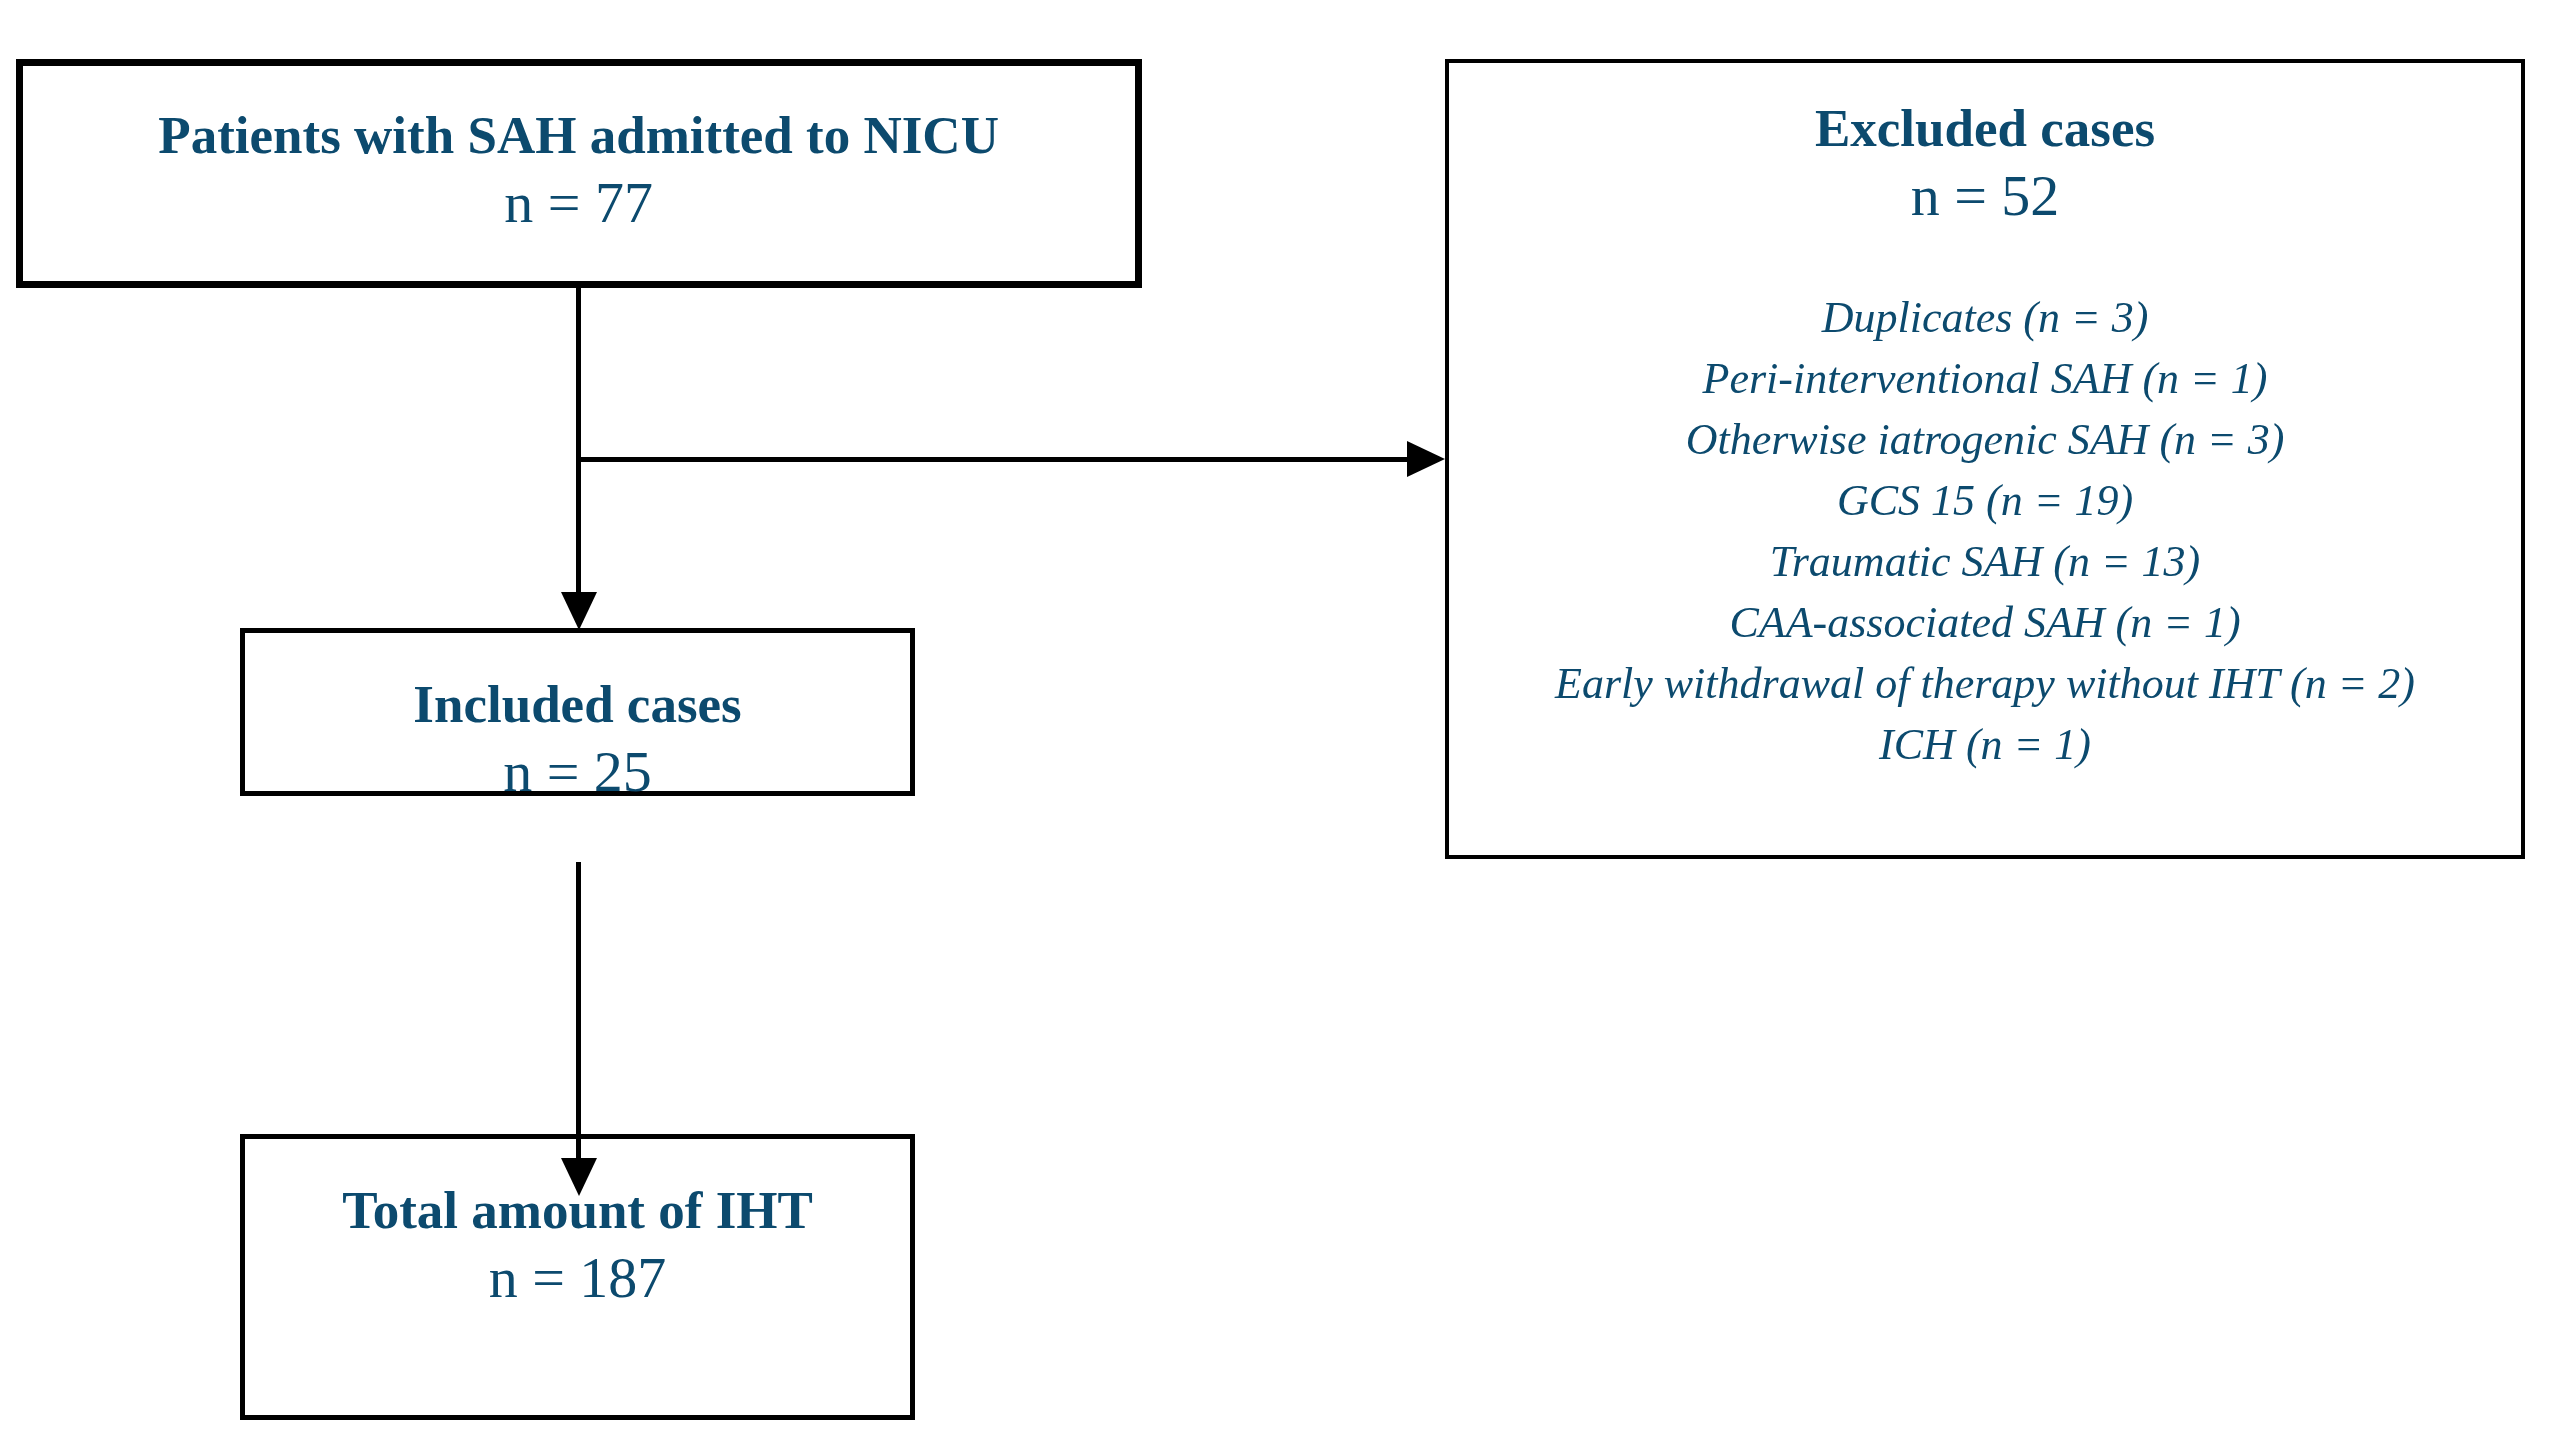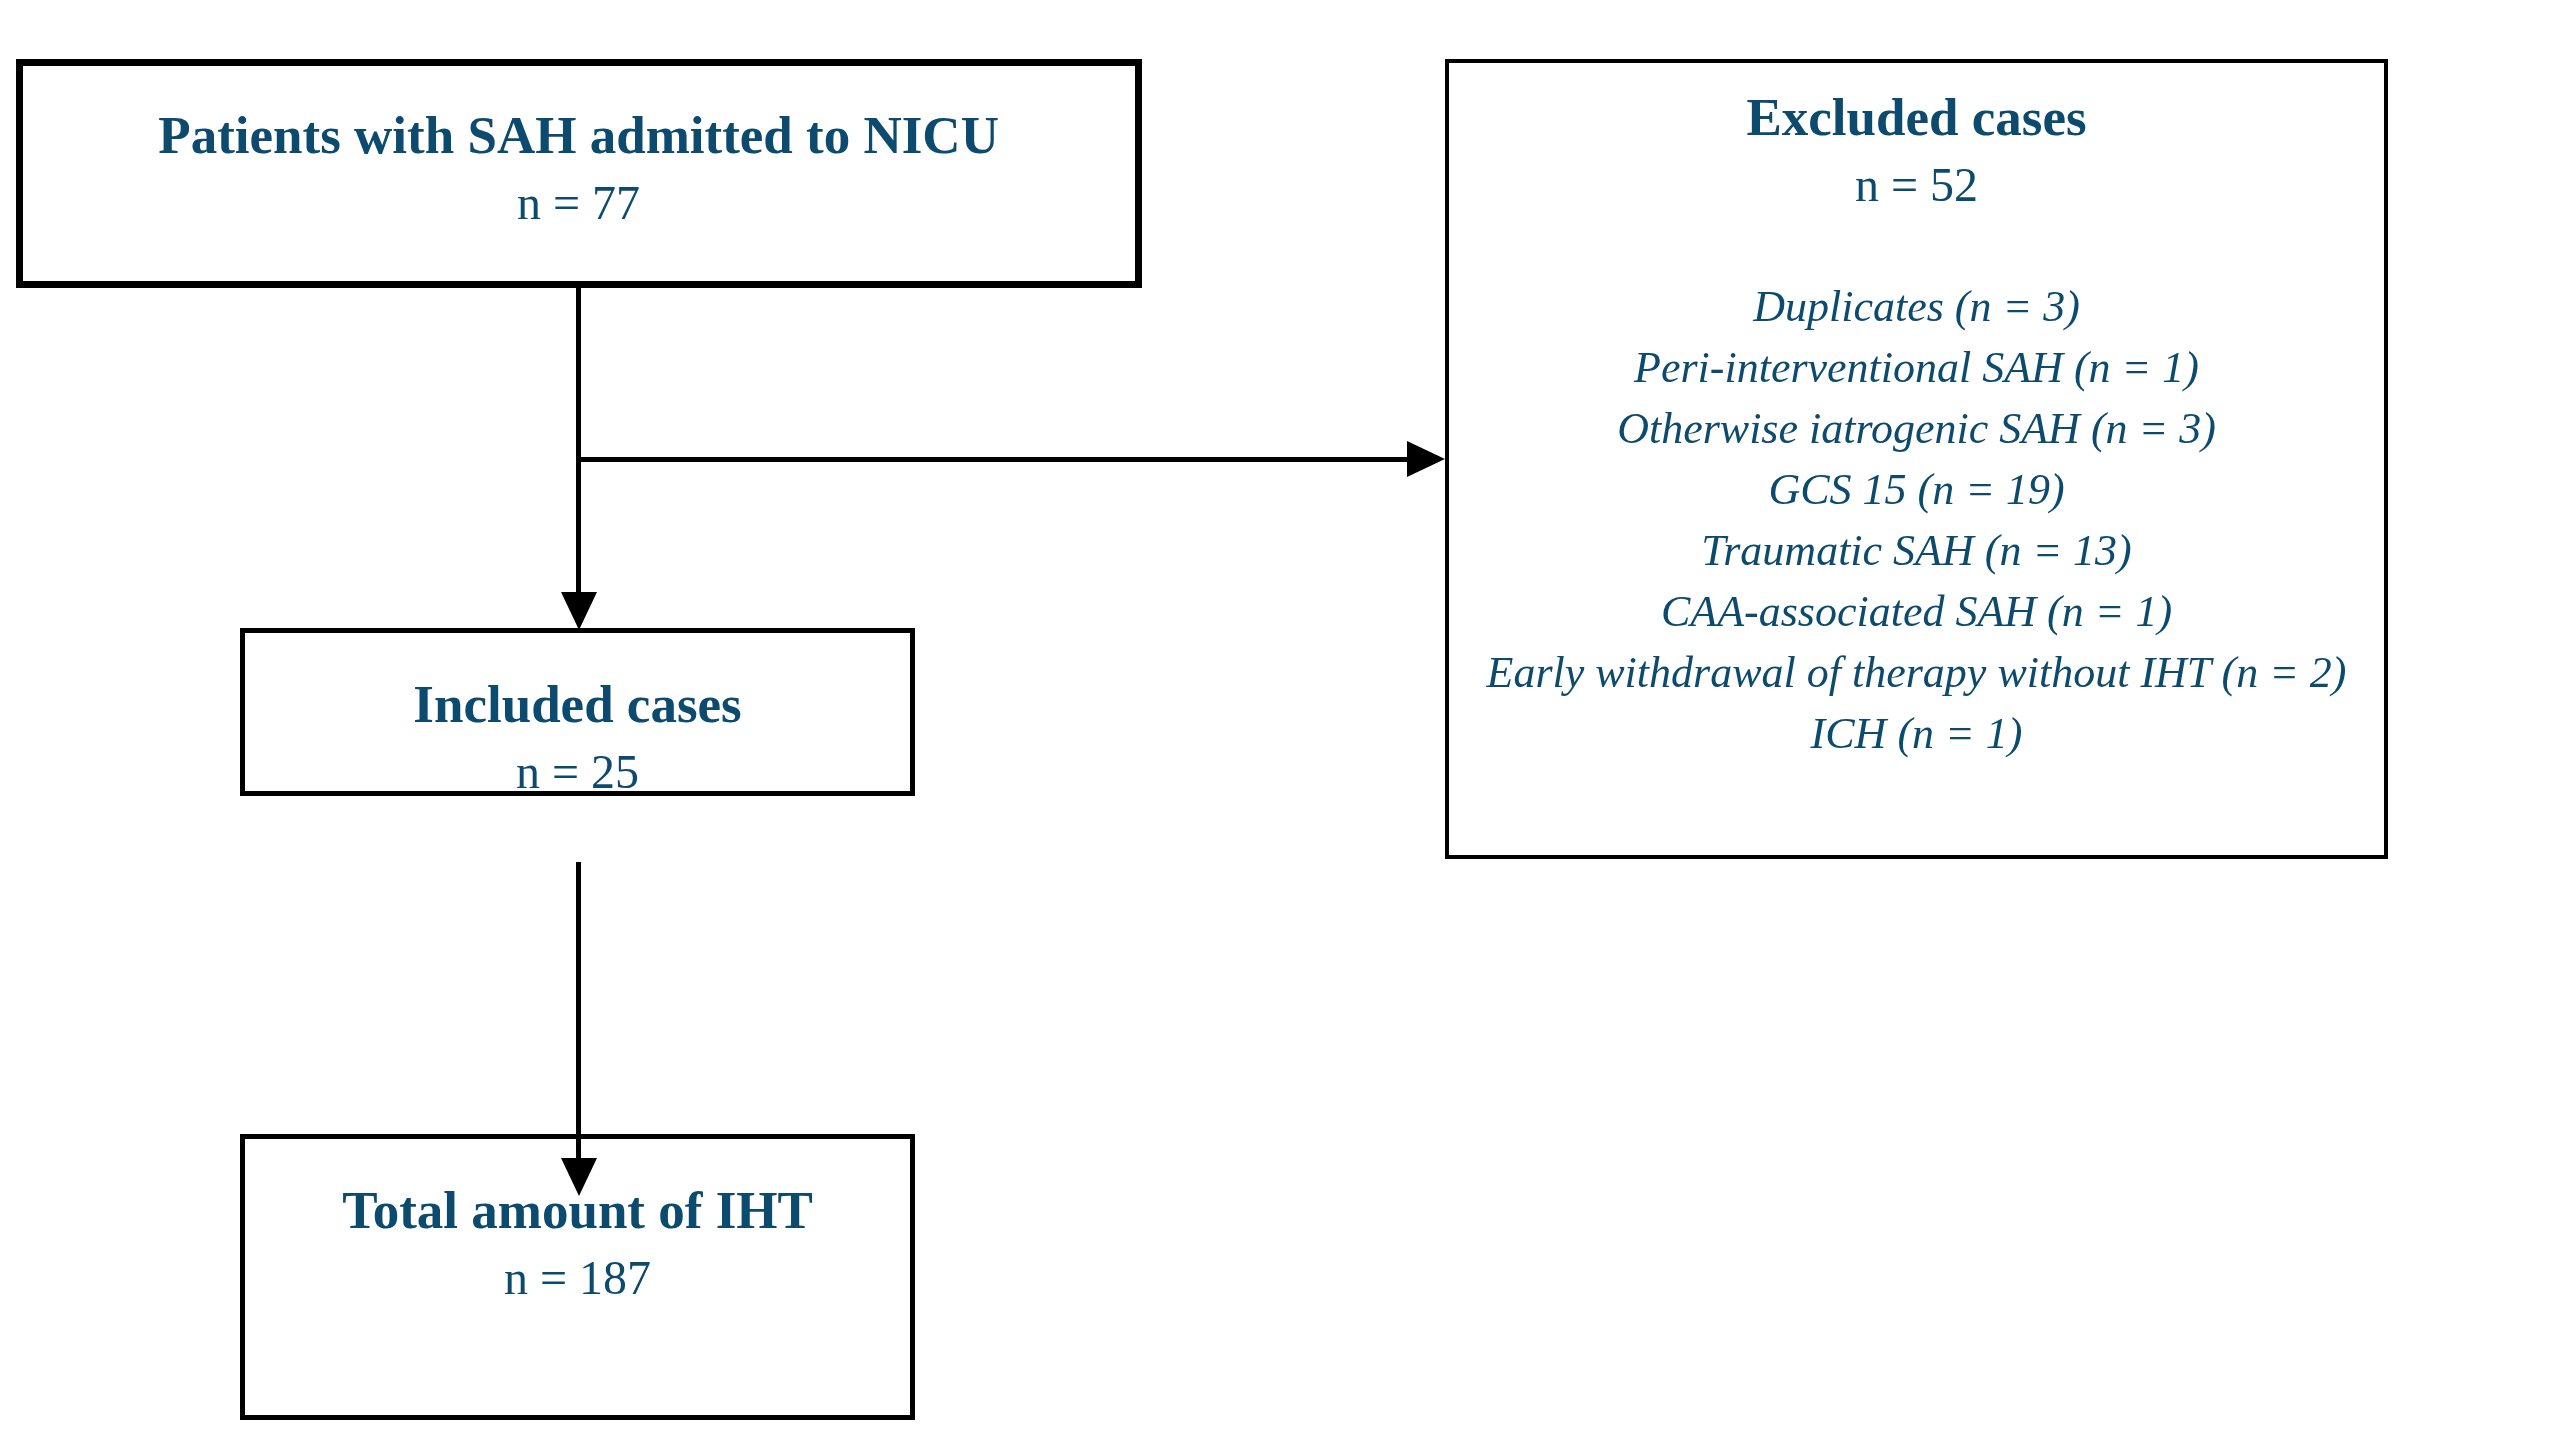--- a/index.html
+++ b/index.html
@@ -24,26 +24,26 @@
     align-items: center;
     text-align: center;
   }
   .box-title {
     font-weight: bold;
     font-size: 53px;
     line-height: 69px;
     white-space: nowrap;
   }
   .box-count {
-    font-size: 48px;
+    font-size: 58px;
     line-height: 66px;
     white-space: nowrap;
   }
   #box-patients { left: 15.6px;   top: 19px;   width: 1126px; height: 229px; border-width: 7.4px; padding-top: 35px; }
-  #box-excluded { left: 1445px; top: 19px;   width: 943px; height: 800px; border-width: 4.1px; padding-top: 20px; }
+  #box-excluded { left: 1445px; top: 19px;   width: 1080px; height: 800px; border-width: 4.1px; padding-top: 31px; }
   #box-included { left: 240px;  top: 588px;  width: 675px;  height: 168px; border-width: 5.8px; padding-top: 37px; }
   #box-total    { left: 240px;  top: 1094px; width: 675px;  height: 286px; border-width: 5.8px; padding-top: 37px; }
 
   .excluded-items {
     margin-top: 58px;
     font-style: italic;
     font-size: 44px;
     line-height: 61px;
   }
   .excluded-item { white-space: nowrap; }

